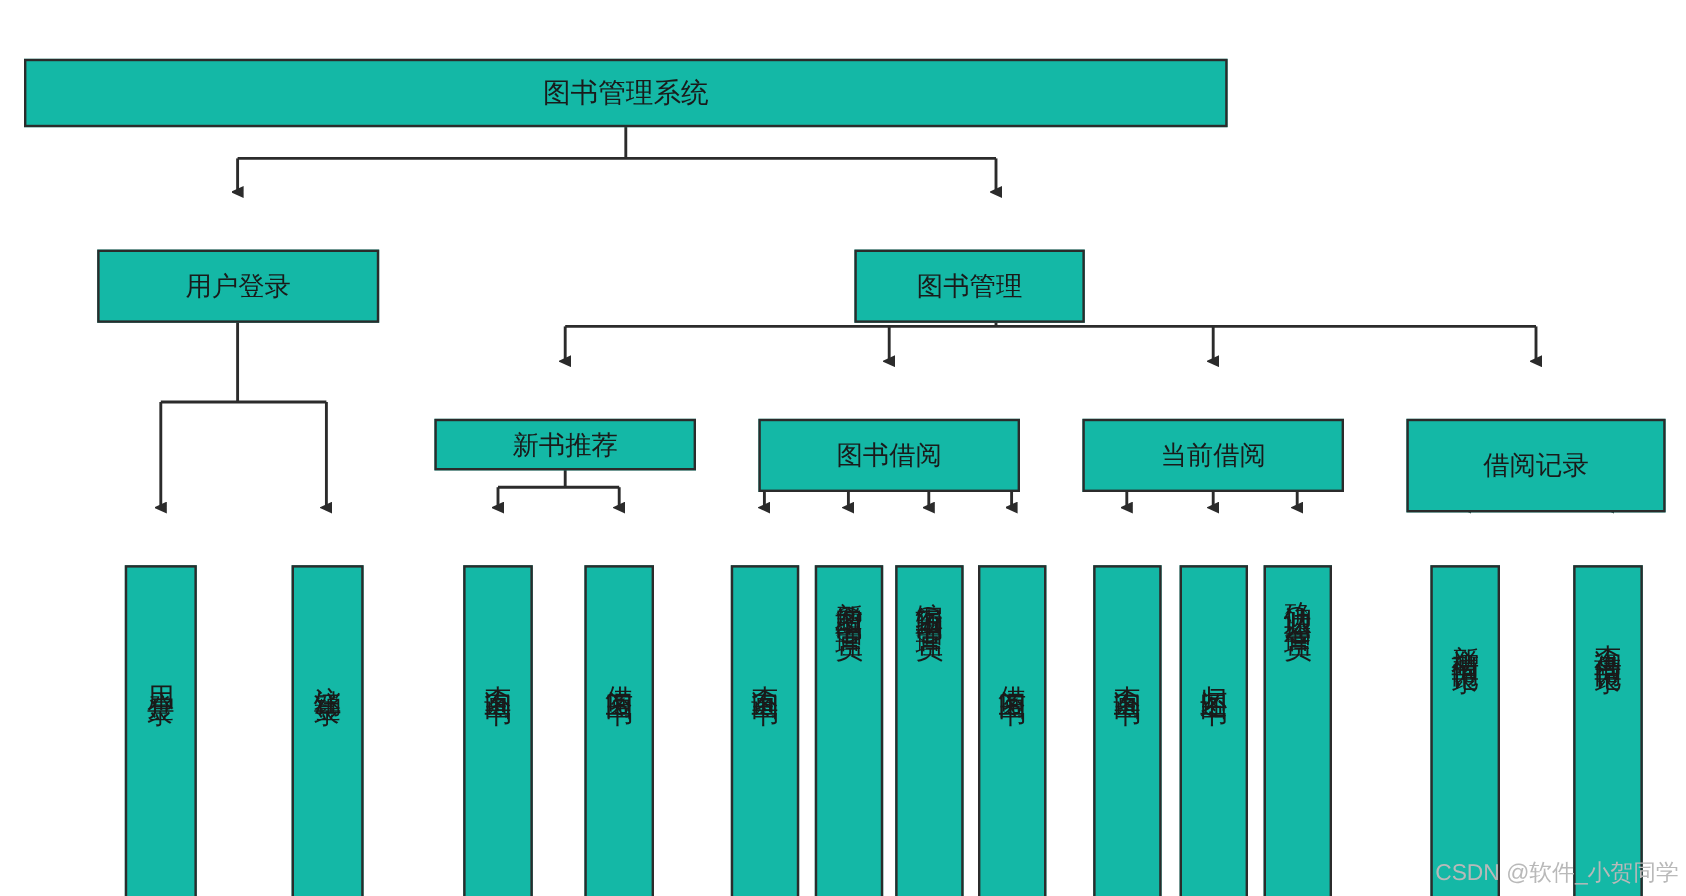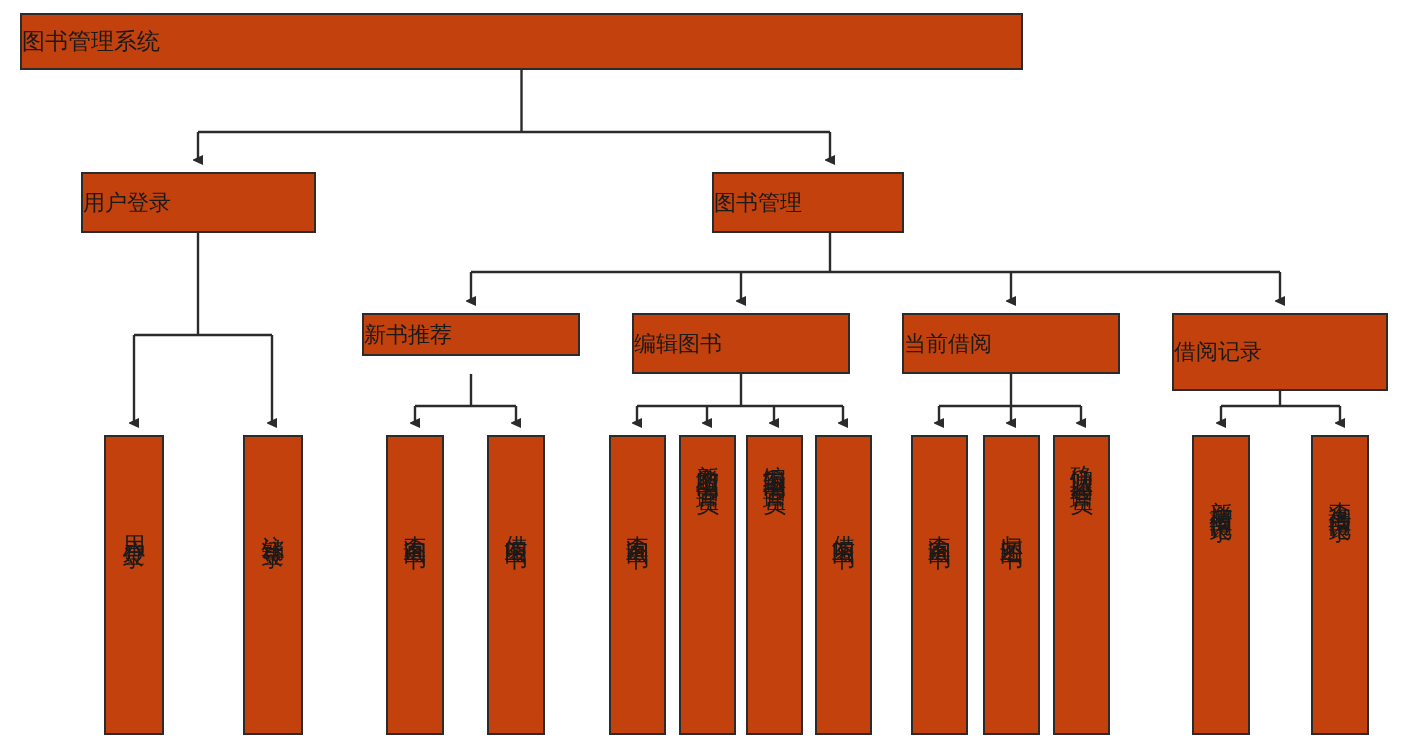--- a/index.html
+++ b/index.html
@@ -23,26 +23,27 @@
   svg.edges {
     position: absolute;
     left: 0;
     top: 0;
     width: 1405px;
     height: 747px;
   }
   .node {
     position: absolute;
     box-sizing: border-box;
-    background: #c2410c;
+    background: #14b8a6;
     border: 2px solid #2b2b2b;
     display: flex;
     align-items: center;
-    justify-content: flex-start;
+    justify-content: center;
     color: #1a1a1a;
+    margin-top: 36px;
   }
   .node .label {
     display: block;
     text-align: center;
     line-height: 1.18;
     white-space: pre;
   }
   .node.horizontal .label {
     writing-mode: horizontal-tb;
     font-size: 22px;
@@ -131,21 +132,21 @@
     <span class="label">用户登录</span>
   </div>
   <div class="node horizontal" style="left: 712px; top: 172px; width: 192px; height: 61px;">
     <span class="label">图书管理</span>
   </div>
 
   <div class="node horizontal" style="left: 362px; top: 313px; width: 218px; height: 43px;">
     <span class="label">新书推荐</span>
   </div>
   <div class="node horizontal" style="left: 632px; top: 313px; width: 218px; height: 61px;">
-    <span class="label">编辑图书</span>
+    <span class="label">图书借阅</span>
   </div>
   <div class="node horizontal" style="left: 902px; top: 313px; width: 218px; height: 61px;">
     <span class="label">当前借阅</span>
   </div>
   <div class="node horizontal" style="left: 1172px; top: 313px; width: 216px; height: 78px;">
     <span class="label">借阅记录</span>
   </div>
 
   <div class="node vertical" style="left: 104px; top: 435px; width: 60px; height: 300px; padding-top: 80px;">
     <span class="label">用户登录</span>
@@ -180,14 +181,15 @@
   <div class="node vertical" style="left: 1053px; top: 435px; width: 57px; height: 300px; padding-top: 10px;">
     <span class="label">确认归还（管理员）</span>
   </div>
   <div class="node vertical" style="left: 1192px; top: 435px; width: 58px; height: 300px; padding-top: 46px;">
     <span class="label">新增借阅记录</span>
   </div>
   <div class="node vertical" style="left: 1311px; top: 435px; width: 58px; height: 300px; padding-top: 46px;">
     <span class="label">查询借阅记录</span>
   </div>
 
+  <div class="watermark" style="left: 1196px; top: 714px;">CSDN @软件_小贺同学</div>
 
 </div>
 
 </body></html>

